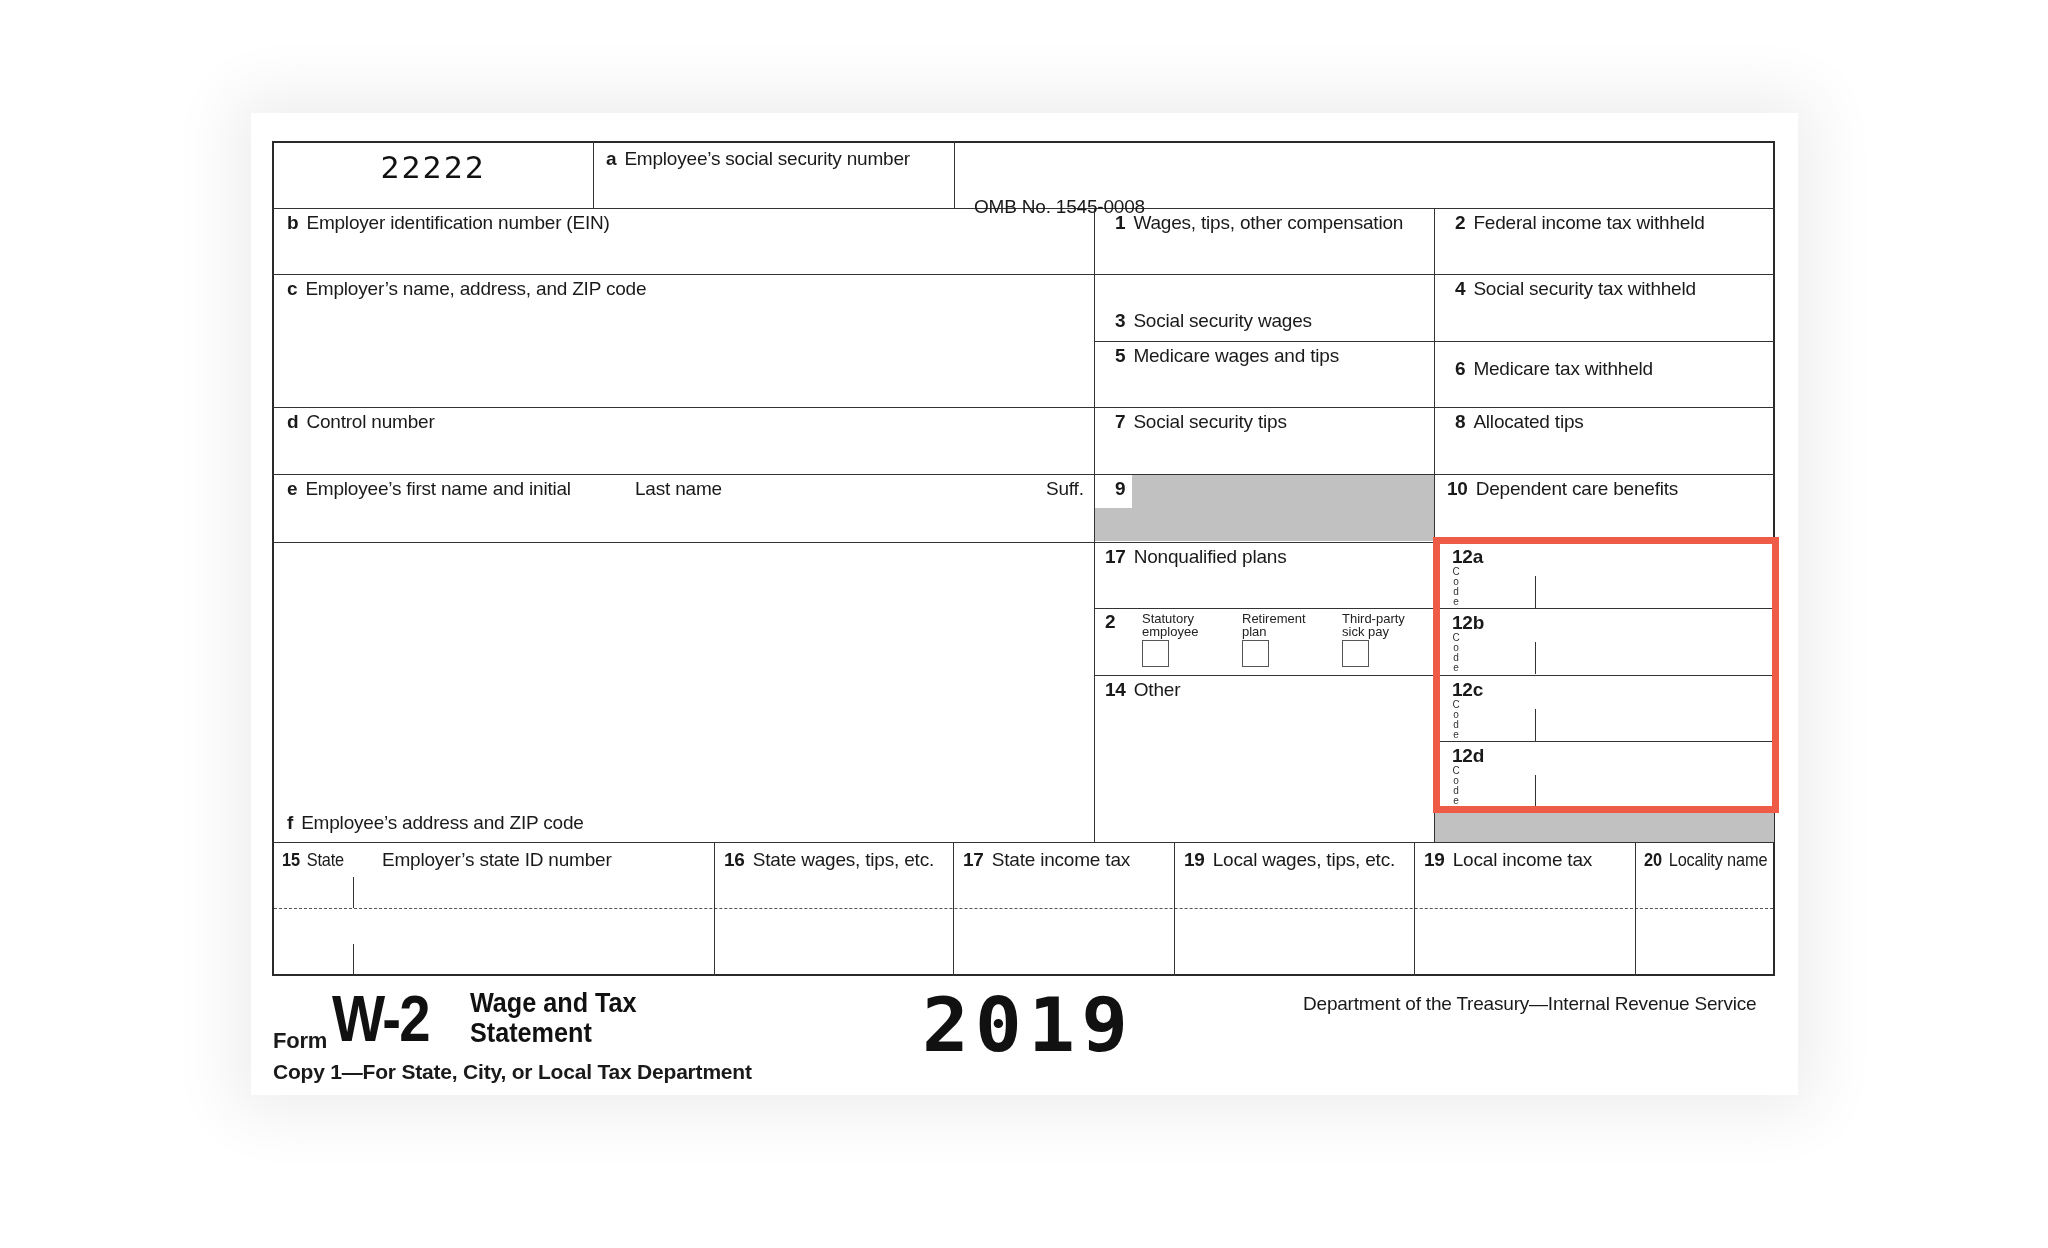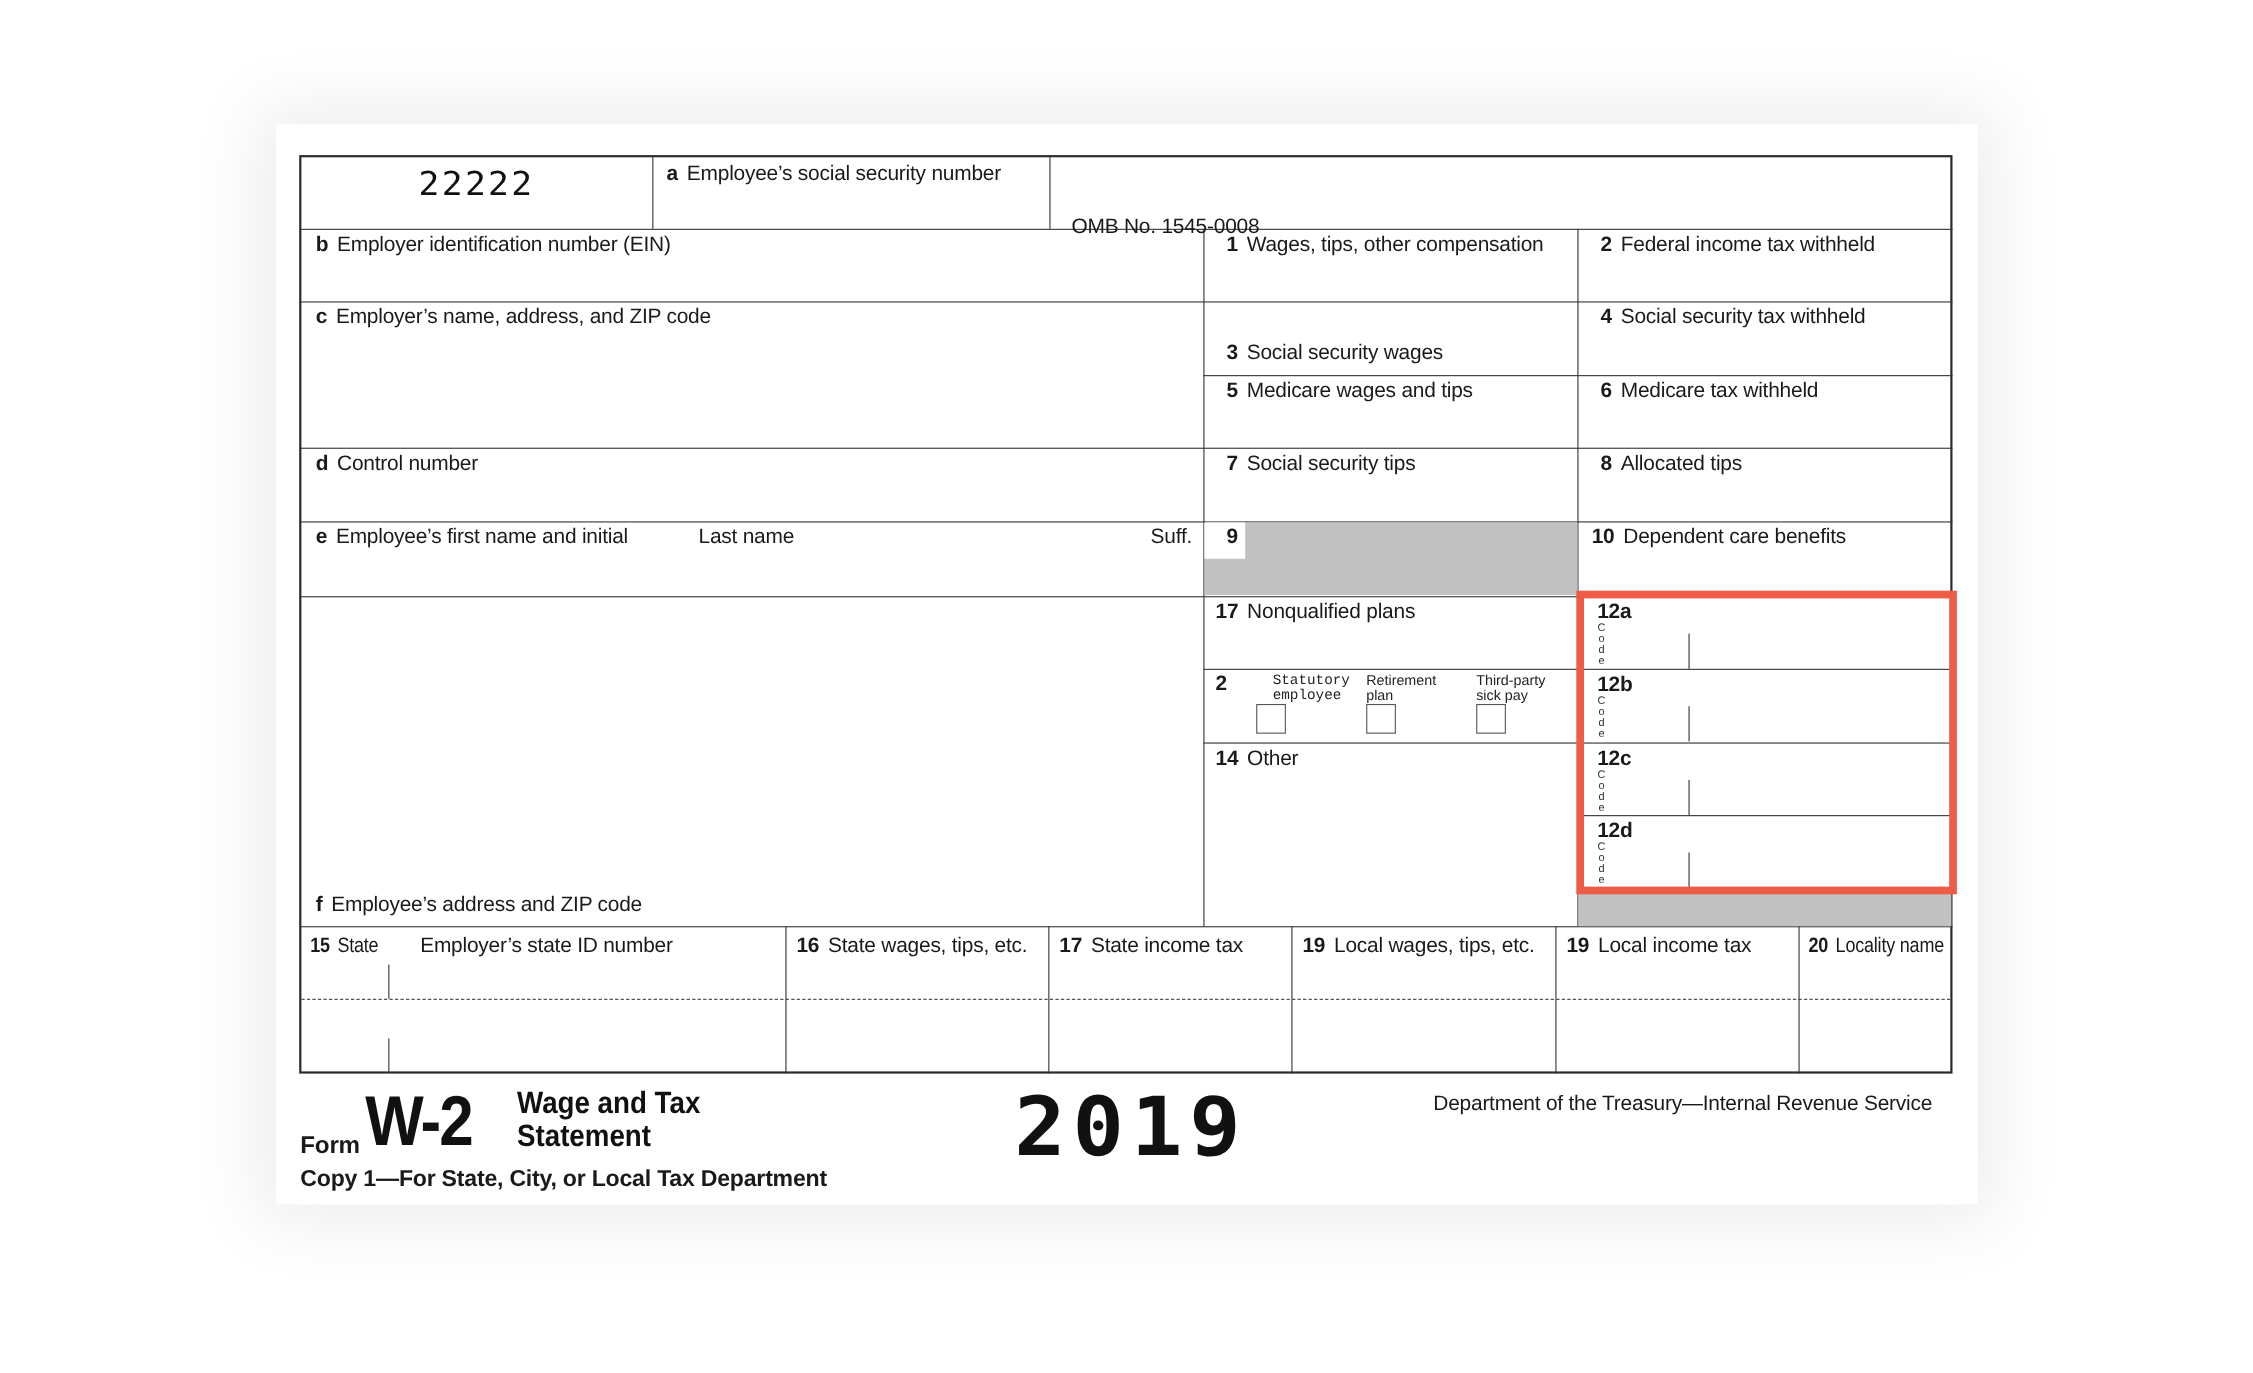--- a/index.html
+++ b/index.html
@@ -120,21 +120,21 @@
   <div class="lbl" style="left:20px; top:3px;"><b>7</b><span>Social security tips</span></div>
 </div>
 <div class="abs" style="left:1095px; top:475px; width:339px; height:66px;">
   <div class="lbl" style="left:20px; top:3px;"><b>9</b></div>
 </div>
 <div class="abs" style="left:1095px; top:543px; width:339px; height:65px;">
   <div class="lbl" style="left:10px; top:3px;"><b>17</b><span>Nonqualified plans</span></div>
 </div>
 <div class="abs" style="left:1095px; top:609px; width:339px; height:66px;">
   <div class="lbl" style="left:10px; top:2px; font-weight:bold;">2</div>
-  <div class="small" style="left:62px; top:3px;font-family:Liberation Mono, monospace;">
+  <div class="small" style="left:47px; top:3px;">
       <div>Statutory</div>
       <div>employee</div>
     </div>
   <div class="small" style="left:147px; top:3px;">
       <div>Retirement</div>
       <div>plan</div>
     </div>
   <div class="small" style="left:247px; top:3px;">
       <div>Third-party</div>
       <div>sick pay</div>
@@ -147,21 +147,21 @@
   <div class="lbl" style="left:10px; top:3px;"><b>14</b><span>Other</span></div>
 </div>
 
 <div class="abs" style="left:1435px; top:209px; width:339px; height:65px;">
   <div class="lbl" style="left:20px; top:3px;"><b>2</b><span>Federal income tax withheld</span></div>
 </div>
 <div class="abs" style="left:1435px; top:275px; width:339px; height:65px;">
   <div class="lbl" style="left:20px; top:3px;"><b>4</b><span>Social security tax withheld</span></div>
 </div>
 <div class="abs" style="left:1435px; top:342px; width:339px; height:65px;">
-  <div class="lbl" style="left:20px; top:3px;"><b>6</b><span>Medicare tax withheld</span></div>
+  <div class="lbl" style="left:20px; top:16px;"><b>6</b><span>Medicare tax withheld</span></div>
 </div>
 <div class="abs" style="left:1435px; top:408px; width:339px; height:65px;">
   <div class="lbl" style="left:20px; top:3px;"><b>8</b><span>Allocated tips</span></div>
 </div>
 <div class="abs" style="left:1435px; top:475px; width:339px; height:66px;">
   <div class="lbl" style="left:12px; top:3px;"><b>10</b><span>Dependent care benefits</span></div>
 </div>
 
 <div class="abs" style="left:1435px; top:543px; width:339px; height:65px;">
   <div class="lbl" style="left:17px; top:3px; font-weight:bold;">12a</div>

